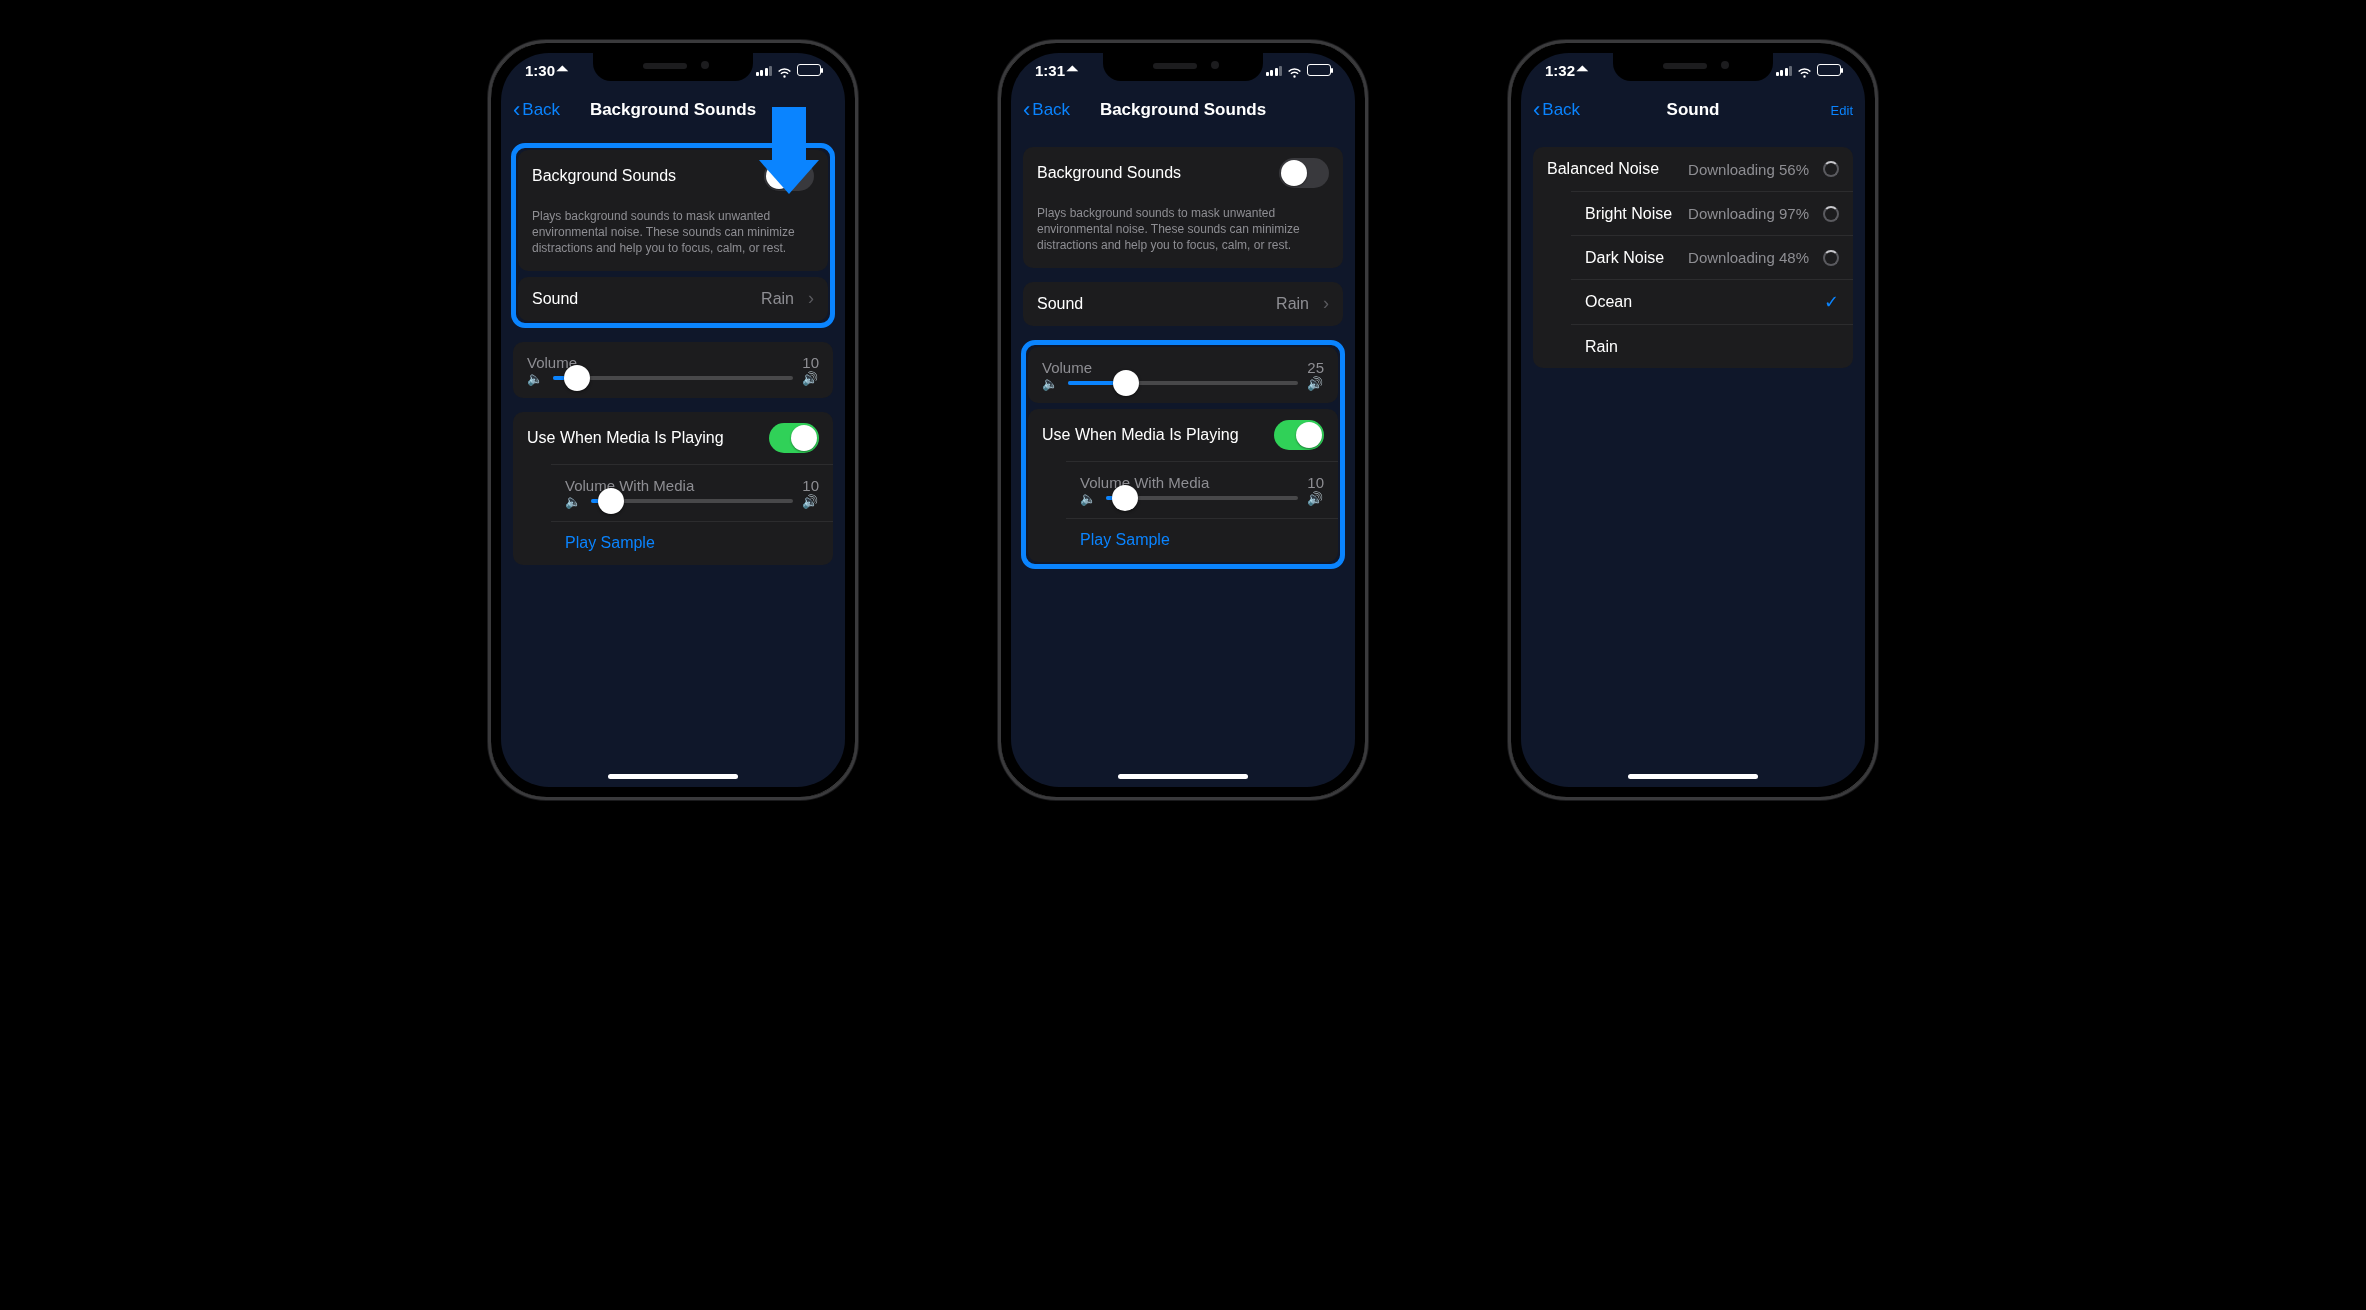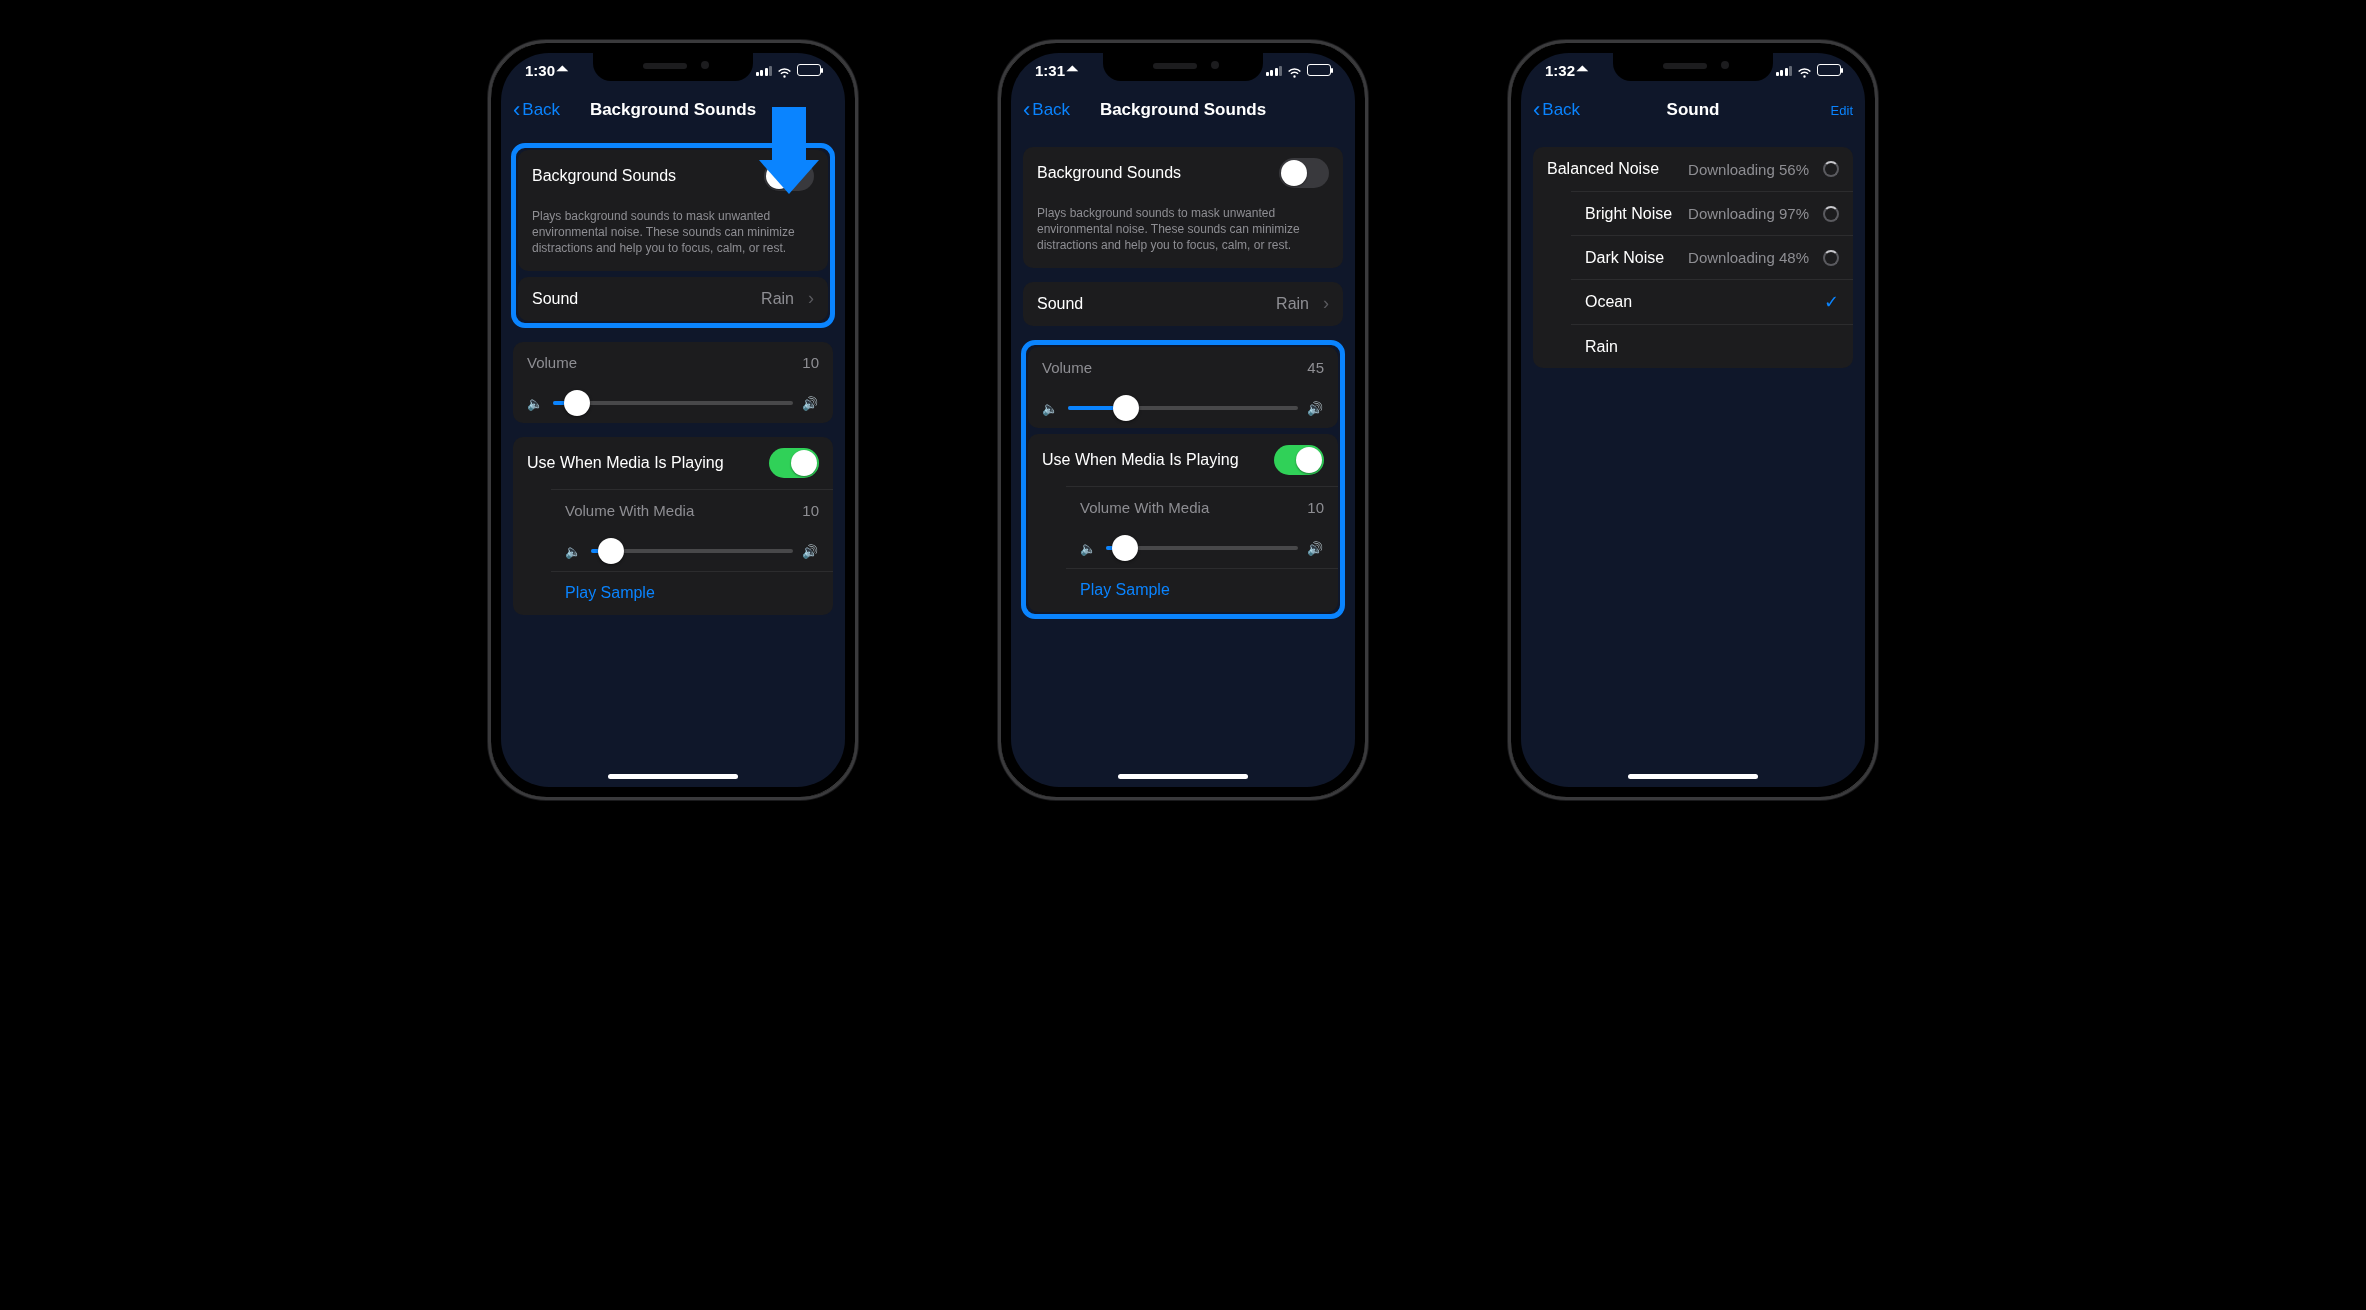--- a/index.html
+++ b/index.html
@@ -172,21 +172,21 @@
       background: #fff;
       border-radius: 50%;
       top: 2px;
       left: 2px;
       transition: left .2s;
       box-shadow: 0 1px 2px rgba(0,0,0,.4);
     }
     .toggle.on { background: #30d158; }
     .toggle.on .knob { left: 22px; }
 
-    .slider-row { flex-direction: column; align-items: stretch; gap: 25px; padding: 12px 14px; }
+    .slider-row { flex-direction: column; align-items: stretch; gap: 0; padding: 12px 14px; }
     .slider-head { display: flex; justify-content: space-between; color: #8e8e93; font-size: 15px; }
     .slider-track-row { display: flex; align-items: center; gap: 10px; }
     .slider-track {
       position: relative;
       flex: 1;
       height: 4px;
       background: #48484a;
       border-radius: 2px;
     }
     .slider-fill {
@@ -418,21 +418,21 @@
             <span class="chev-right">›</span>
           </span>
         </div>
       </div>
 
       <div class="highlight">
         <div class="group">
           <div class="row slider-row">
             <div class="slider-head">
               <span>Volume</span>
-              <span>45</span>
+              <span>25</span>
             </div>
             <div class="slider-track-row">
               <span class="vol-icon">🔈</span>
               <div class="slider-track">
                 <div class="slider-fill" style="width:25%"></div>
                 <div class="slider-thumb" style="left:25%"></div>
               </div>
               <span class="vol-icon">🔊</span>
             </div>
           </div>

